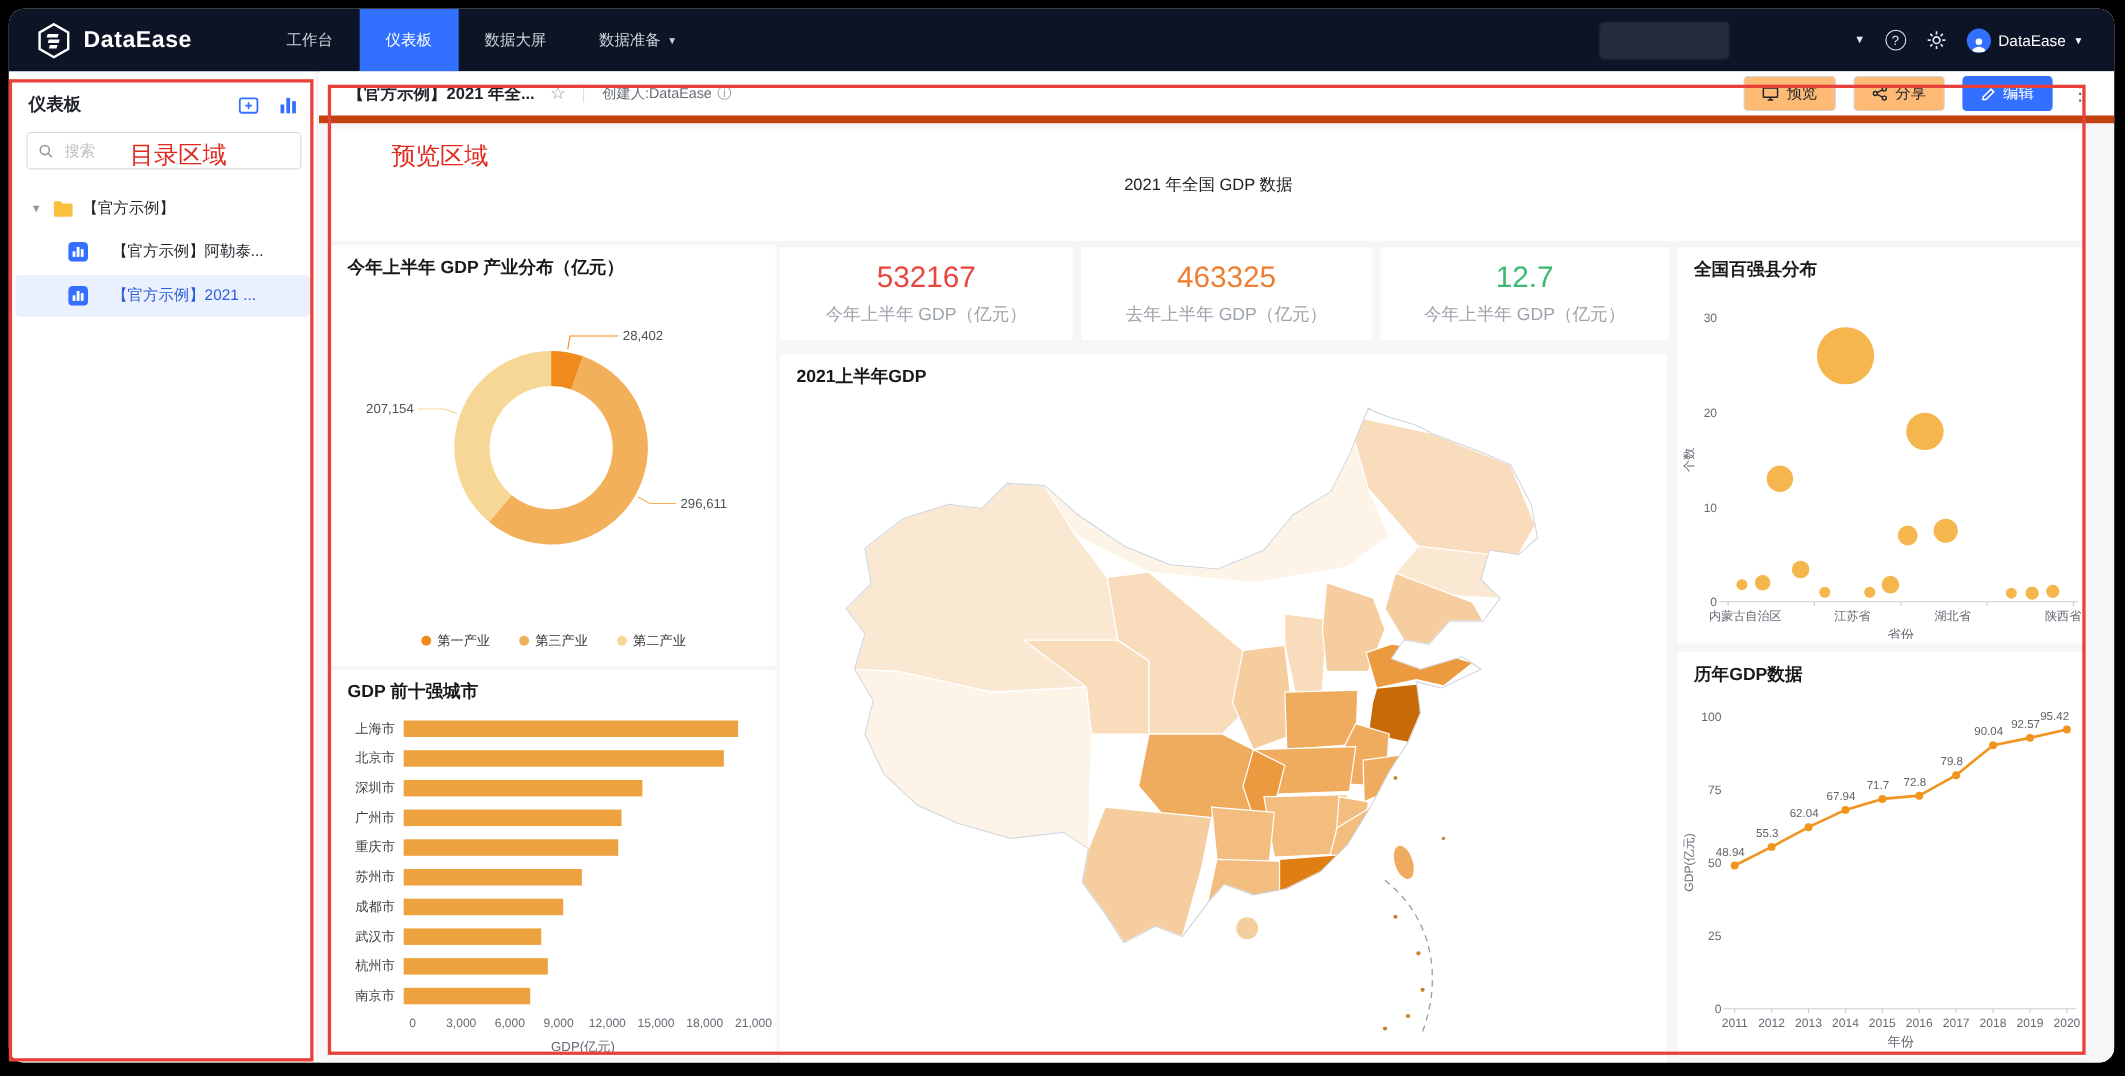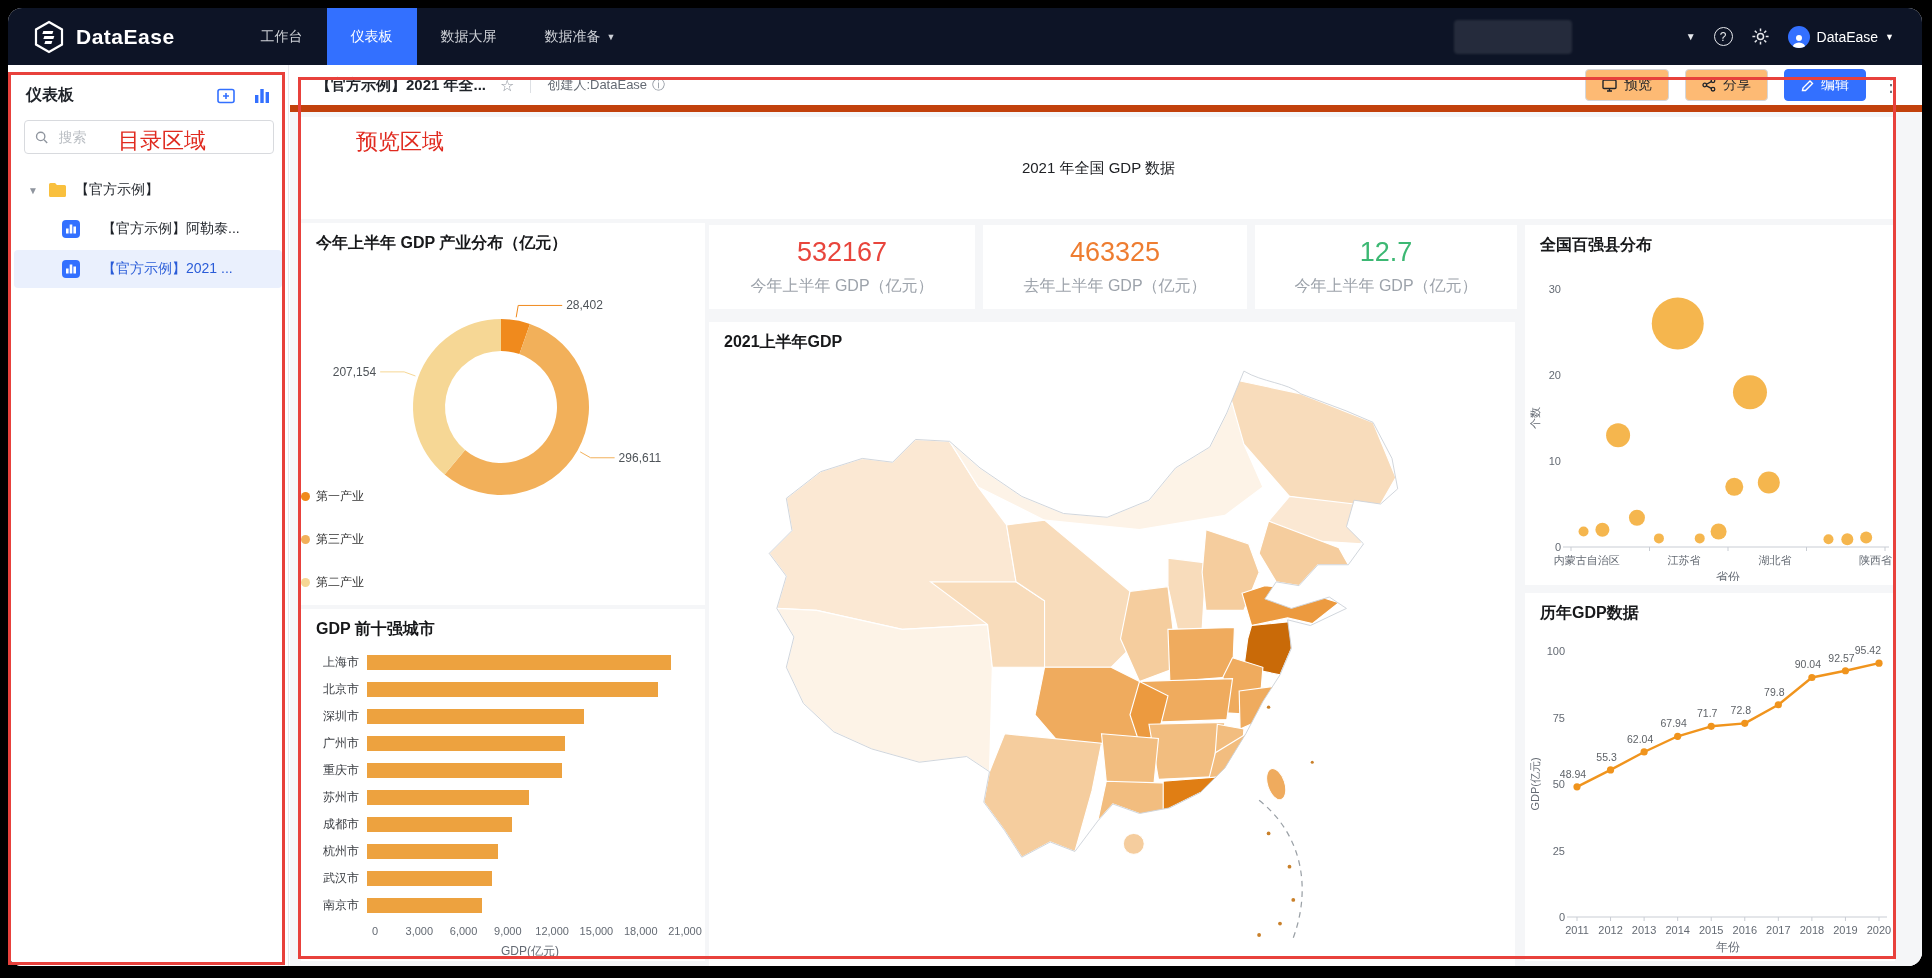--- a/index.html
+++ b/index.html
@@ -46,21 +46,21 @@
   .kebab{color:#646a73;font-size:18px;letter-spacing:0;cursor:pointer;}
   .dash{position:absolute;left:0;top:48px;right:0;bottom:0;background:#f5f6f8;overflow:hidden;}
   .panel{position:absolute;background:#fff;}
   .ptitle{position:absolute;left:15px;top:10px;font-size:16px;font-weight:700;color:#17181a;white-space:nowrap;}
   .dash-title-panel{left:11px;top:4px;width:1595px;height:102px;display:flex;align-items:center;justify-content:center;}
   .dash-title{font-size:15px;color:#202226;}
   .kpi{display:flex;flex-direction:column;align-items:center;justify-content:center;gap:8px;}
   .kpi-val{font-size:27px;}
   .kpi-label{font-size:16px;color:#9da3ab;}
   .axis-text{font-size:11px;fill:#646a73;}
-  .legend{position:absolute;left:0;right:0;bottom:14px;display:flex;justify-content:center;gap:26px;flex-direction:column;}
+  .legend{position:absolute;left:0;right:0;bottom:14px;display:flex;justify-content:center;gap:26px;}
   .legend-item{display:flex;align-items:center;gap:6px;font-size:12px;color:#333;}
   .legend-dot{width:9px;height:9px;border-radius:50%;}
   
   .bar-rows{position:absolute;left:14px;right:20px;top:40px;}
   .bar-row{display:flex;align-items:center;height:27px;}
   .bar-label{width:52px;text-align:right;padding-right:8px;font-size:12px;color:#3a3d42;flex:none;}
   .bar-track{flex:1;position:relative;height:15px;}
   .bar-fill{position:absolute;left:0;top:0;height:15px;}
   .bar-ticks{position:absolute;left:74px;right:20px;top:316px;height:16px;}
   .bar-ticks span{position:absolute;transform:translateX(-50%);font-size:11px;color:#646a73;}
@@ -398,29 +398,29 @@
                   <div class="bar-fill" style="width: 50.8762%; background: rgb(237, 162, 63);"></div>
                 </div>
               </div>
               <div class="bar-row">
                 <div class="bar-label">成都市</div>
                 <div class="bar-track">
                   <div class="bar-fill" style="width: 45.7238%; background: rgb(237, 162, 63);"></div>
                 </div>
               </div>
               <div class="bar-row">
+                <div class="bar-label">武汉市</div>
+                <div class="bar-track">
+                  <div class="bar-fill" style="width: 39.2905%; background: rgb(237, 162, 63);"></div>
+                </div>
+              </div>
+              <div class="bar-row">
                 <div class="bar-label">杭州市</div>
                 <div class="bar-track">
                   <div class="bar-fill" style="width: 41.2286%; background: rgb(237, 162, 63);"></div>
-                </div>
-              </div>
-              <div class="bar-row">
-                <div class="bar-label">武汉市</div>
-                <div class="bar-track">
-                  <div class="bar-fill" style="width: 39.2905%; background: rgb(237, 162, 63);"></div>
                 </div>
               </div>
               <div class="bar-row">
                 <div class="bar-label">南京市</div>
                 <div class="bar-track">
                   <div class="bar-fill" style="width: 36.2952%; background: rgb(237, 162, 63);"></div>
                 </div>
               </div>
             </div>
           <div class="bar-ticks" id="bar-ticks">

